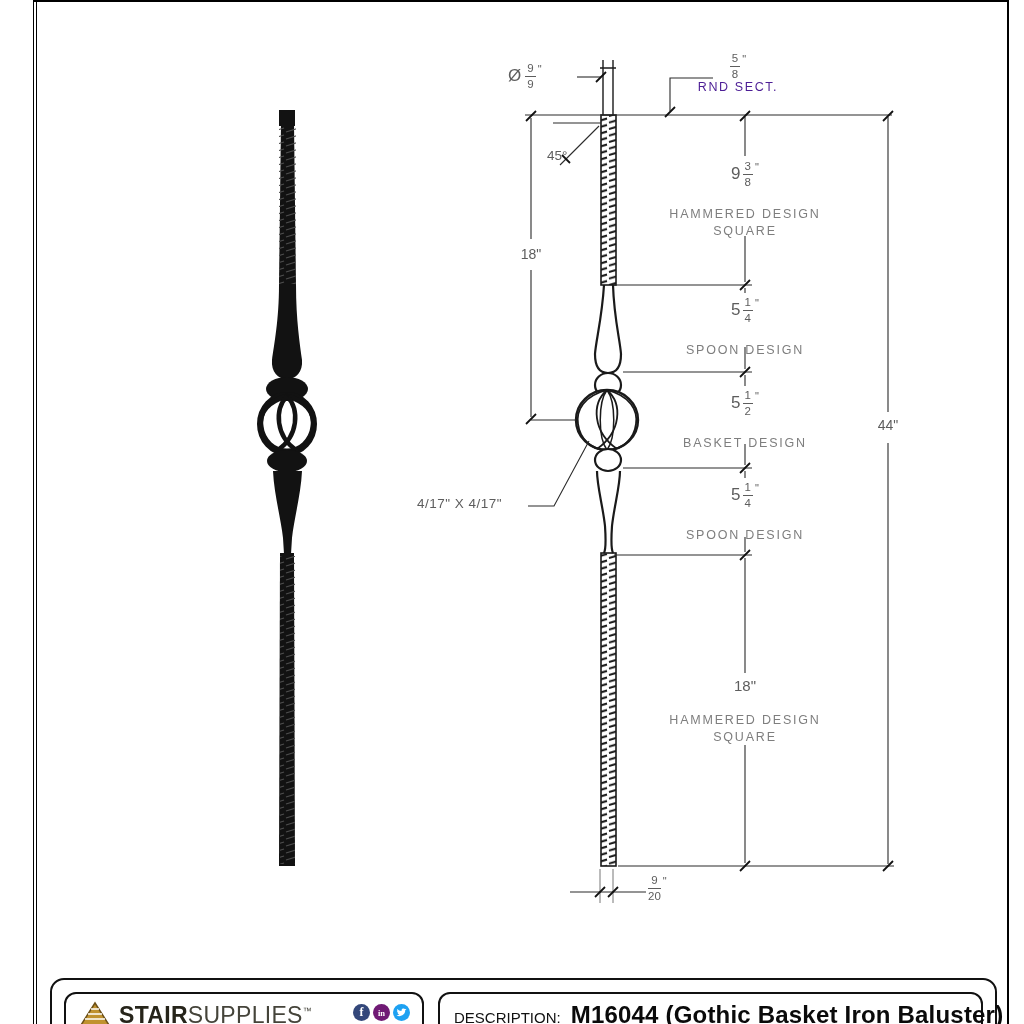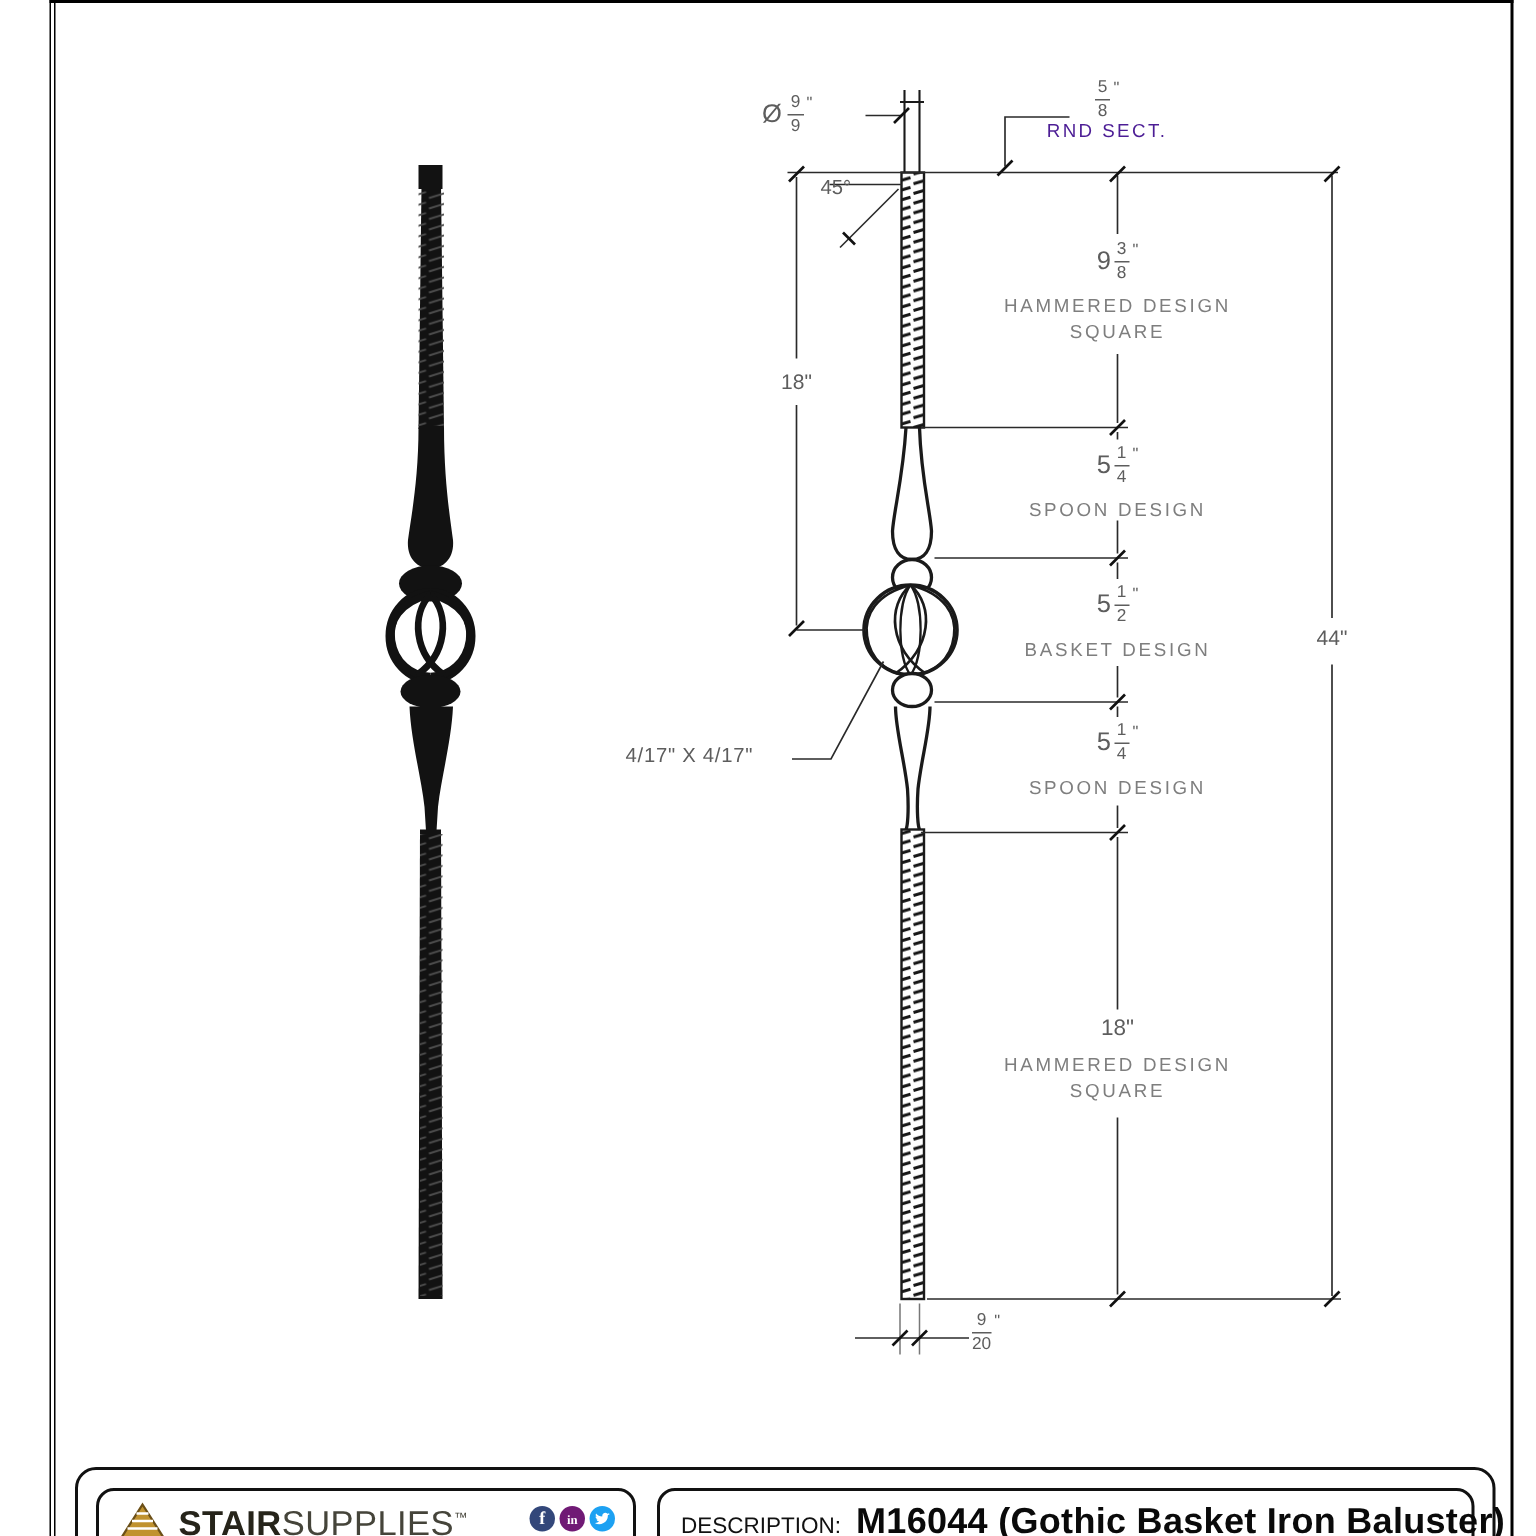--- a/index.html
+++ b/index.html
@@ -17,21 +17,21 @@
   .dim{position:absolute;color:#5d5d5d;}
   .dim-row{display:flex;align-items:center;justify-content:center;gap:2px;color:#5d5d5d;}
   .whole{font-size:17px;}
   .plain-dim{font-size:15px;}
   .frac{display:inline-flex;flex-direction:column;font-size:11.5px;line-height:1.1;text-align:center;}
   .frac .num{border-bottom:1.2px solid #5d5d5d;padding:0 2px 1px;}
   .frac .den{padding-top:1px;}
   .unit{font-size:11px;align-self:flex-start;margin-top:1px;}
   .dia-sym{font-size:17px;margin-right:2px;}
   .sec{position:absolute;left:645px;width:200px;text-align:center;}
-  .names{color:#7e7e7e;font-size:12.5px;letter-spacing:1.8px;line-height:1.35;margin-top:8px;}
+  .names{color:#7e7e7e;font-size:12.5px;letter-spacing:1.8px;line-height:1.35;margin-top:18px;}
   .small-lbl{color:#4c1d95;font-size:12.5px;letter-spacing:1.6px;}
   .angle-lbl{font-size:13.5px;color:#5d5d5d;}
   .sq-lbl{font-size:13.5px;color:#5d5d5d;letter-spacing:0.5px;}
 
   
   .footer-outer{position:absolute;left:50px;top:978px;width:943px;height:120px;
     border:2.5px solid #111;border-radius:14px;background:#fff;}
   .footer-left{position:absolute;left:12px;top:12px;width:360px;height:92px;
     border:2.5px solid #111;border-radius:12px;display:flex;align-items:flex-start;
     gap:7px;padding:7px 12px;box-sizing:border-box;}
@@ -164,21 +164,21 @@
   <div class="dim-row">
     <span class="frac">
       <span class="num">5</span>
       <span class="den">8</span>
     </span>
     <span class="unit">"</span>
   </div>
   <div class="small-lbl">RND SECT.</div>
 </div>
 
-<div class="dim angle-lbl" style="left:547px;top:117px;">45°</div>
+<div class="dim angle-lbl" style="left:547px;top:148px;">45°</div>
 
 <div class="dim" style="left:508px;top:246px;width:46px;text-align:center;font-size:14px;">18"</div>
 
 <div class="sec" style="top:160px;">
   <div class="dim-row">
     <span class="whole">9</span>
     <span class="frac">
         <span class="num">3</span>
         <span class="den">8</span>
       </span>

